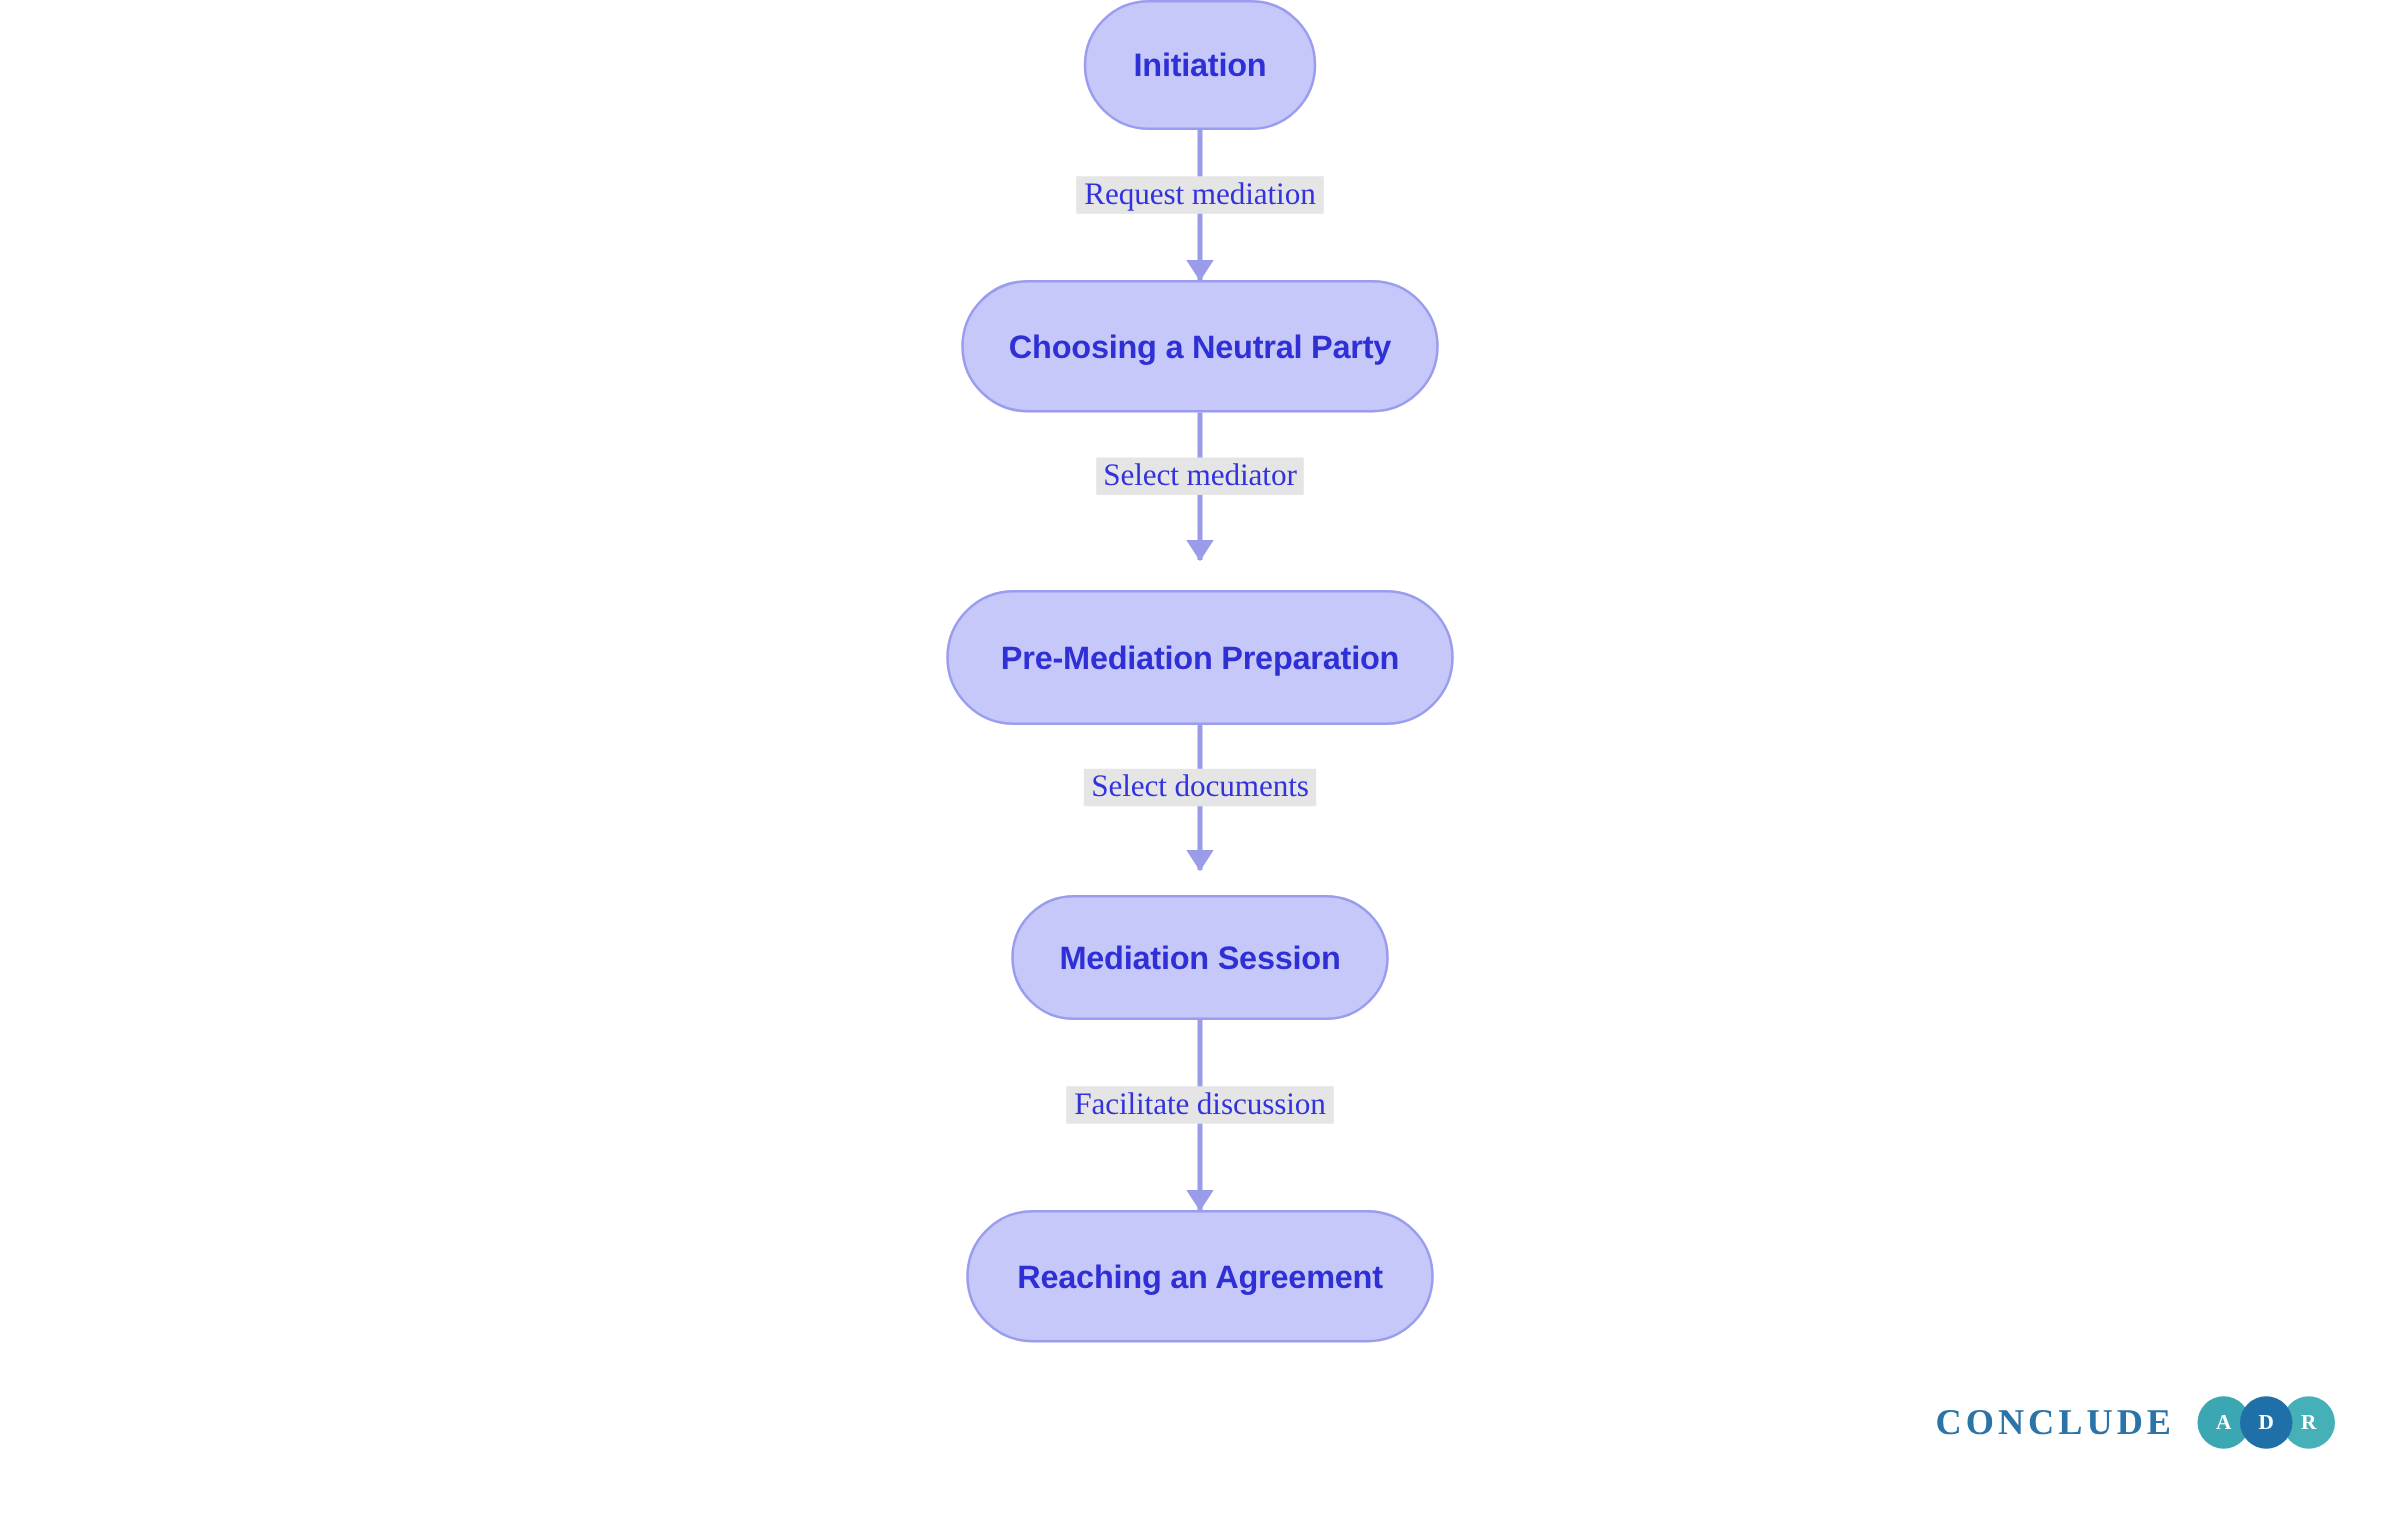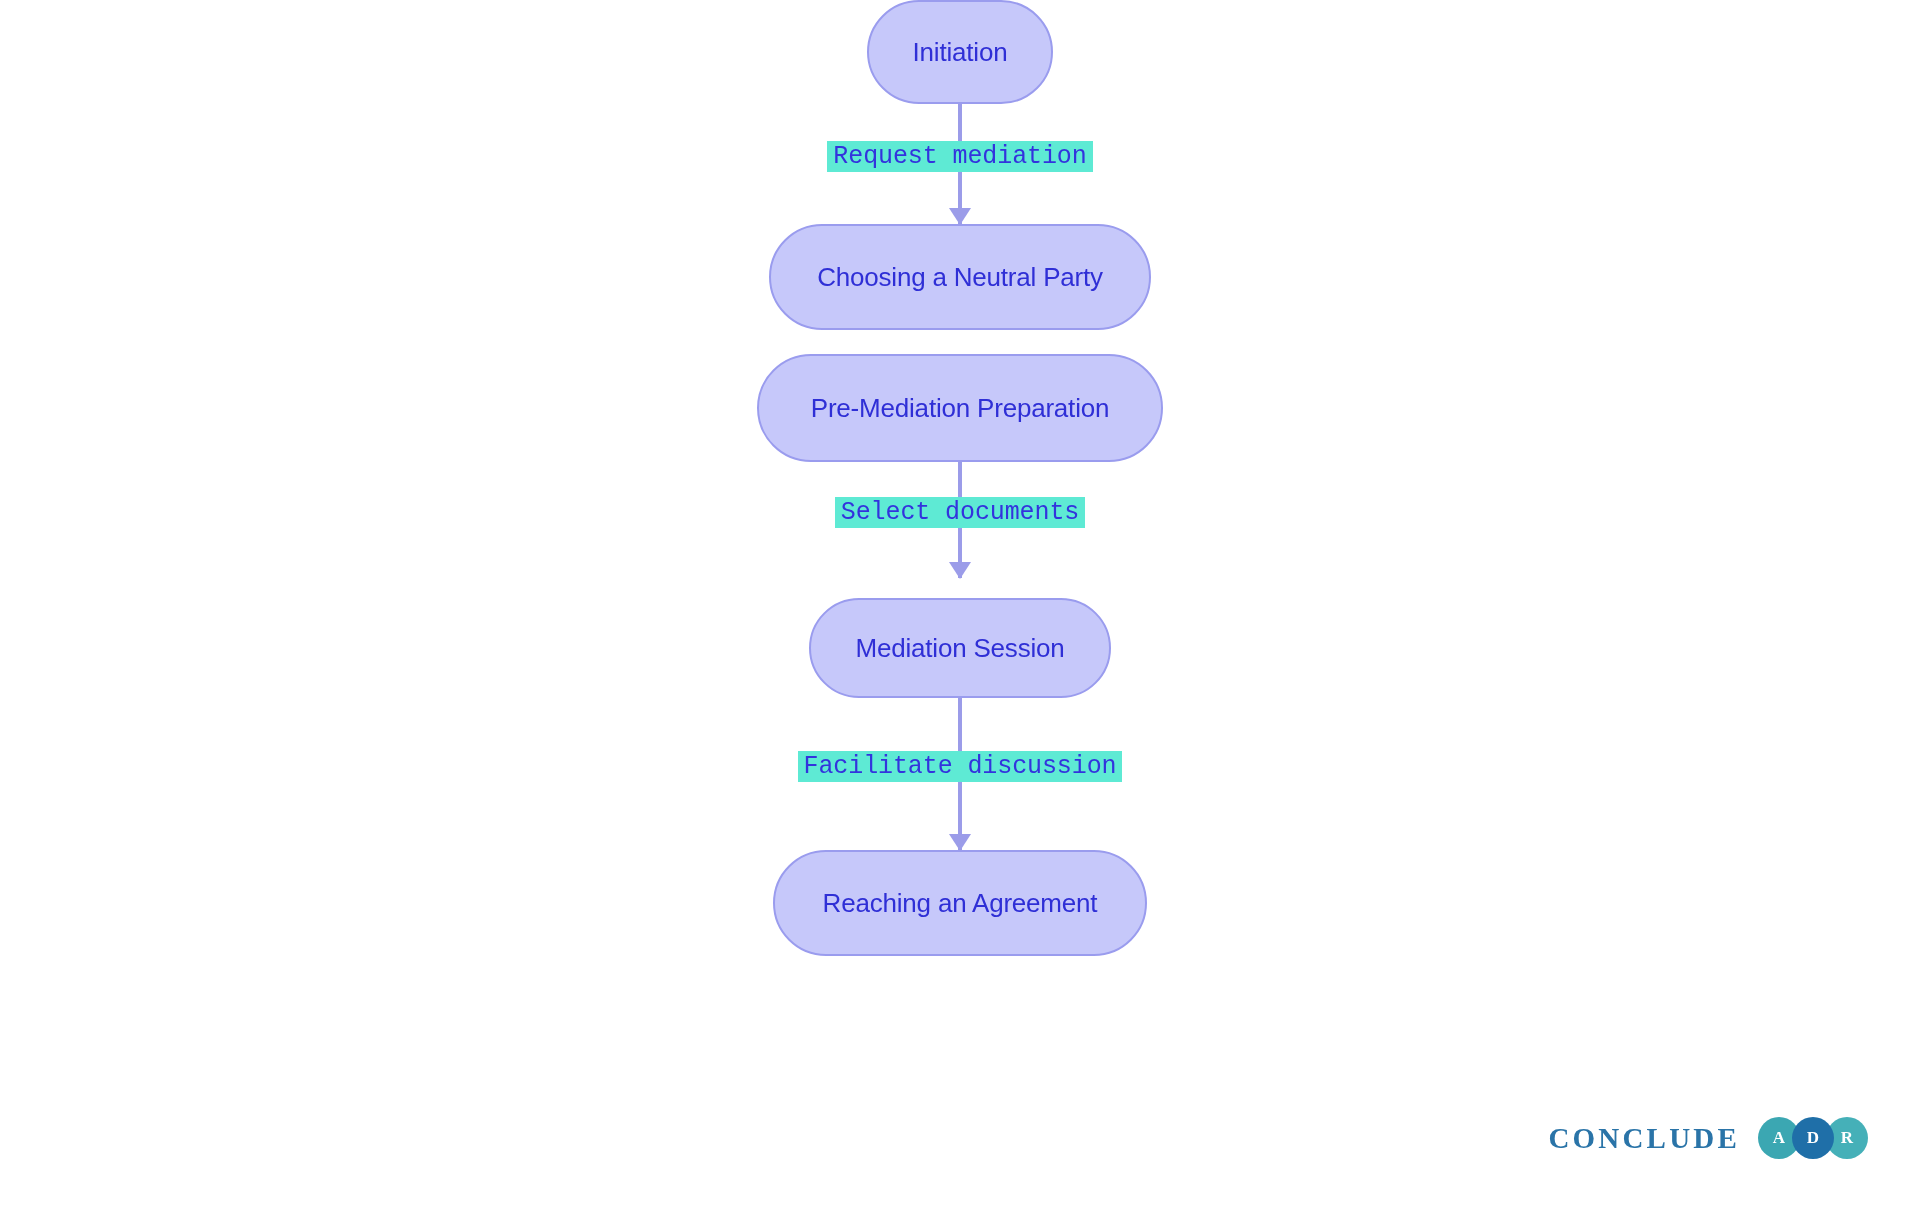--- a/index.html
+++ b/index.html
@@ -41,21 +41,21 @@
     box-sizing: border-box;
     background: #c6c8fa;
     border: 2px solid #9a9cee;
     border-radius: 9999px;
     color: #2f2fd6;
     display: flex;
     align-items: center;
     justify-content: center;
     text-align: center;
     font-family: "Liberation Sans", sans-serif;
-    font-weight: 400;
+    font-weight: 700;
     white-space: nowrap;
     letter-spacing: -0.2px;
   }
 
   .node-0 { width: 186px; height: 104px; font-size: 26px; }
   .node-1 { width: 382px; height: 106px; font-size: 26px; }
   .node-2 { width: 406px; height: 108px; font-size: 26px; margin-top: 24px; }
   .node-3 { width: 302px; height: 100px; font-size: 26px; margin-top: 20px; }
   .node-4 { width: 374px; height: 106px; font-size: 26px; }
 
@@ -91,23 +91,23 @@
     height: 0;
     border-left: 11px solid transparent;
     border-right: 11px solid transparent;
     border-top: 17px solid #9b9ce9;
   }
   .edge-label {
     position: relative;
     z-index: 2;
     color: #3333dd;
     font-size: 25px;
-    font-family: Liberation Mono, monospace;
+    font-family: Liberation Serif, serif;
     white-space: nowrap;
-    background: #5eead4;
+    background: #e5e5e5;
     padding: 1px 6px;
     letter-spacing: -0.1px;
     transform: translateY(-8px);
   }
 
   
   #brand-logo {
     position: absolute;
     right: 52px;
     bottom: 56px;
@@ -156,20 +156,25 @@
     <div class="edge edge-0">
       <span class="edge-line"></span>
       <span class="edge-arrow"></span>
       <span class="edge-label">Request mediation</span>
     </div>
 
     <div class="node node-1">
       <span>Choosing a Neutral Party</span>
     </div>
 
+    <div class="edge edge-1">
+      <span class="edge-line"></span>
+      <span class="edge-arrow"></span>
+      <span class="edge-label">Select mediator</span>
+    </div>
 
     <div class="node node-2">
       <span>Pre-Mediation Preparation</span>
     </div>
 
     <div class="edge edge-2">
       <span class="edge-line"></span>
       <span class="edge-arrow"></span>
       <span class="edge-label">Select documents</span>
     </div>

